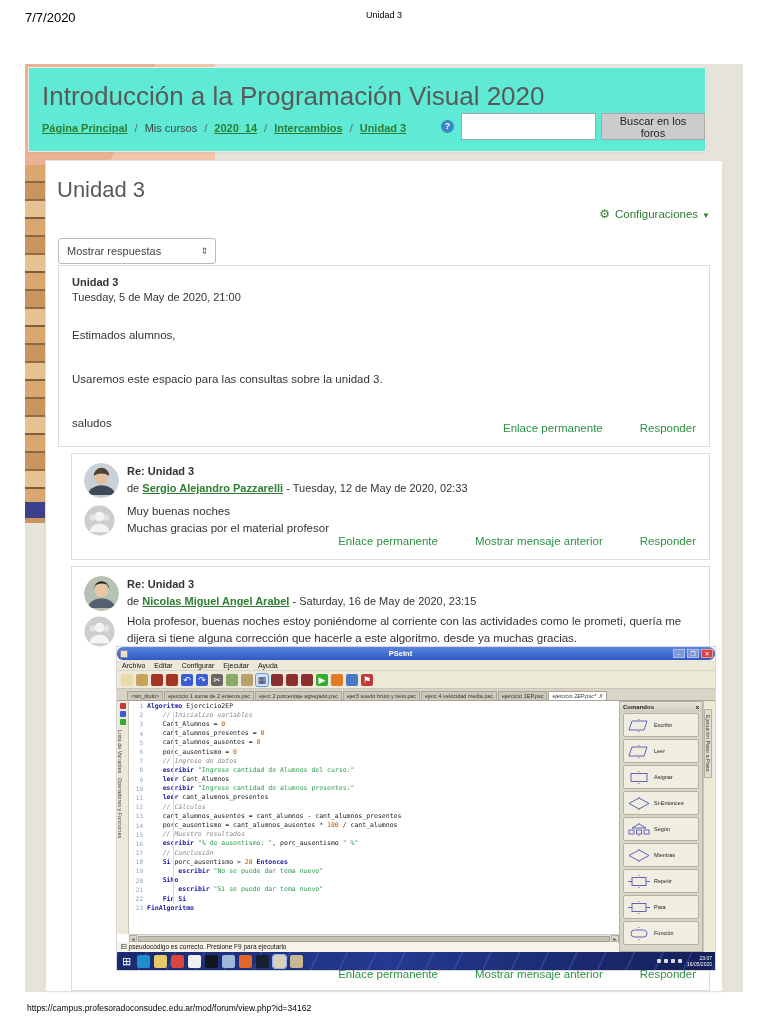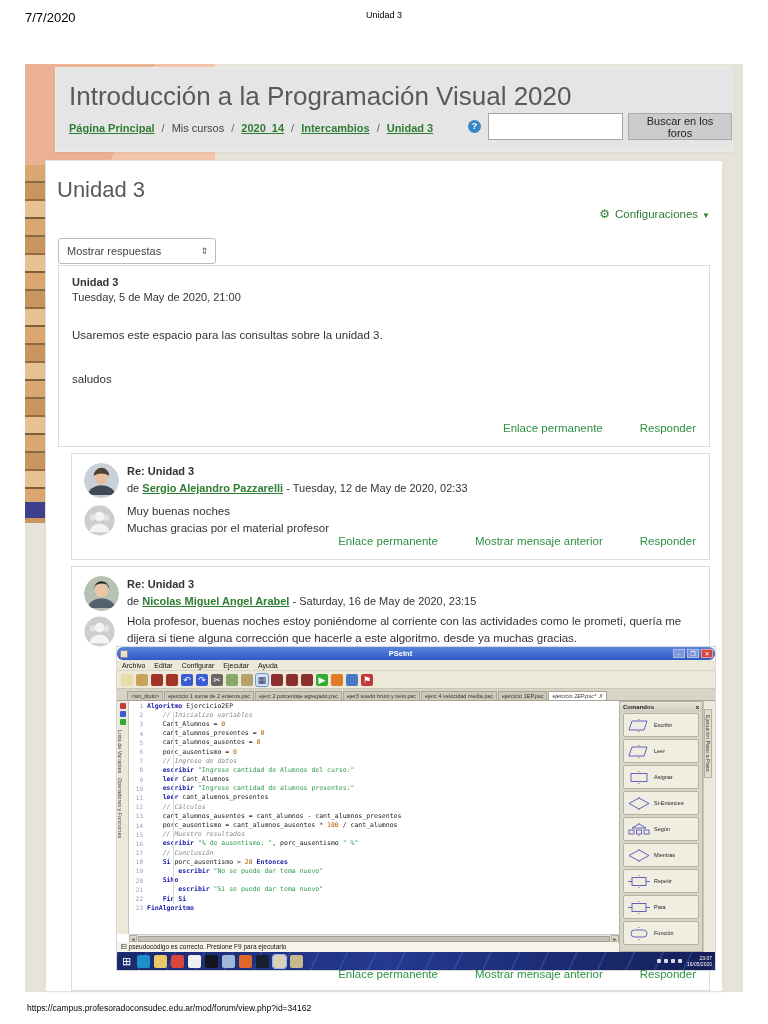--- a/index.html
+++ b/index.html
@@ -21,22 +21,22 @@
 
   
   .bg-band { position:absolute; left:25px; top:64px; width:718px; height:928px; background:#e6e3da; }
   .bg-peach { position:absolute; left:0; top:0; width:190px; height:101px;
     background:linear-gradient(115deg,#eab195 55%,#f2c4aa 55%); }
   .bg-pencils { position:absolute; left:0; top:101px; width:21px; height:358px;
     background:repeating-linear-gradient(180deg,#d9a76f 0 16px,#8a6a45 16px 18px,#c9955f 18px 34px,#946b43 34px 36px,#e6c191 36px 52px,#7d5f3d 52px 54px); }
   .bg-tip { position:absolute; left:0; top:438px; width:21px; height:16px; background:#3d3f8f; }
 
   
-  .header-card { position:absolute; left:55px; top:67px; width:678px; height:85px;
-    background:#e5e5e5; border:1px solid #edebe5; box-shadow:0 1px 2px rgba(0,0,0,.06); }
+  .header-card { position:absolute; left:28px; top:67px; width:678px; height:85px;
+    background:#5eead4; border:1px solid #edebe5; box-shadow:0 1px 2px rgba(0,0,0,.06); }
   .course-title { margin:13px 0 0 13px; font-size:26px; font-weight:400; color:#595959; }
   .breadcrumb { position:absolute; left:13px; top:54px; font-size:11px; color:#444; }
   .bc-sep { margin:0 7px; color:#666; }
   .bc-item.link { color:#2e7d32; text-decoration:underline; font-weight:bold; }
   .help-badge { position:absolute; left:412px; top:52px; width:13px; height:13px; border-radius:50%;
     background:#3a87c8; color:#fff; font-size:9px; font-weight:bold; text-align:center; line-height:13px; }
   .search-input { position:absolute; left:432px; top:45px; width:135px; height:27px;
     border:1px solid #a5a5a5; background:#fff; font-size:11px; padding:0 5px; }
   .search-btn { position:absolute; left:572px; top:45px; height:27px; padding:0 10px;
     background:#cccccc; border:1px solid #a9a9a9; font-size:11px; color:#222;
@@ -174,20 +174,21 @@
   </div>
   <div class="mode-select">
     <span>Mostrar respuestas anidadas</span>
     <span class="sel-arrow">⇕</span>
   </div>
 
   <div class="post-box" id="post1">
     <div class="post-title">Unidad 3</div>
     <div class="post-date">Tuesday, 5 de May de 2020, 21:00</div>
     <div class="post-body">
+        <p class="pline">Estimados alumnos,</p>
         <p class="pline">Usaremos este espacio para las consultas sobre la unidad 3.</p>
         <p class="pline">saludos</p>
       </div>
     <div class="links-row"><a class="plink">Enlace permanente</a><a class="plink">Responder</a></div>
   </div>
 
   <div class="post-box" id="reply1">
     <div class="avatar">
       <svg viewBox="0 0 36 36">
           <circle cx="18" cy="18" r="18" fill="#c9d0d8"></circle>

